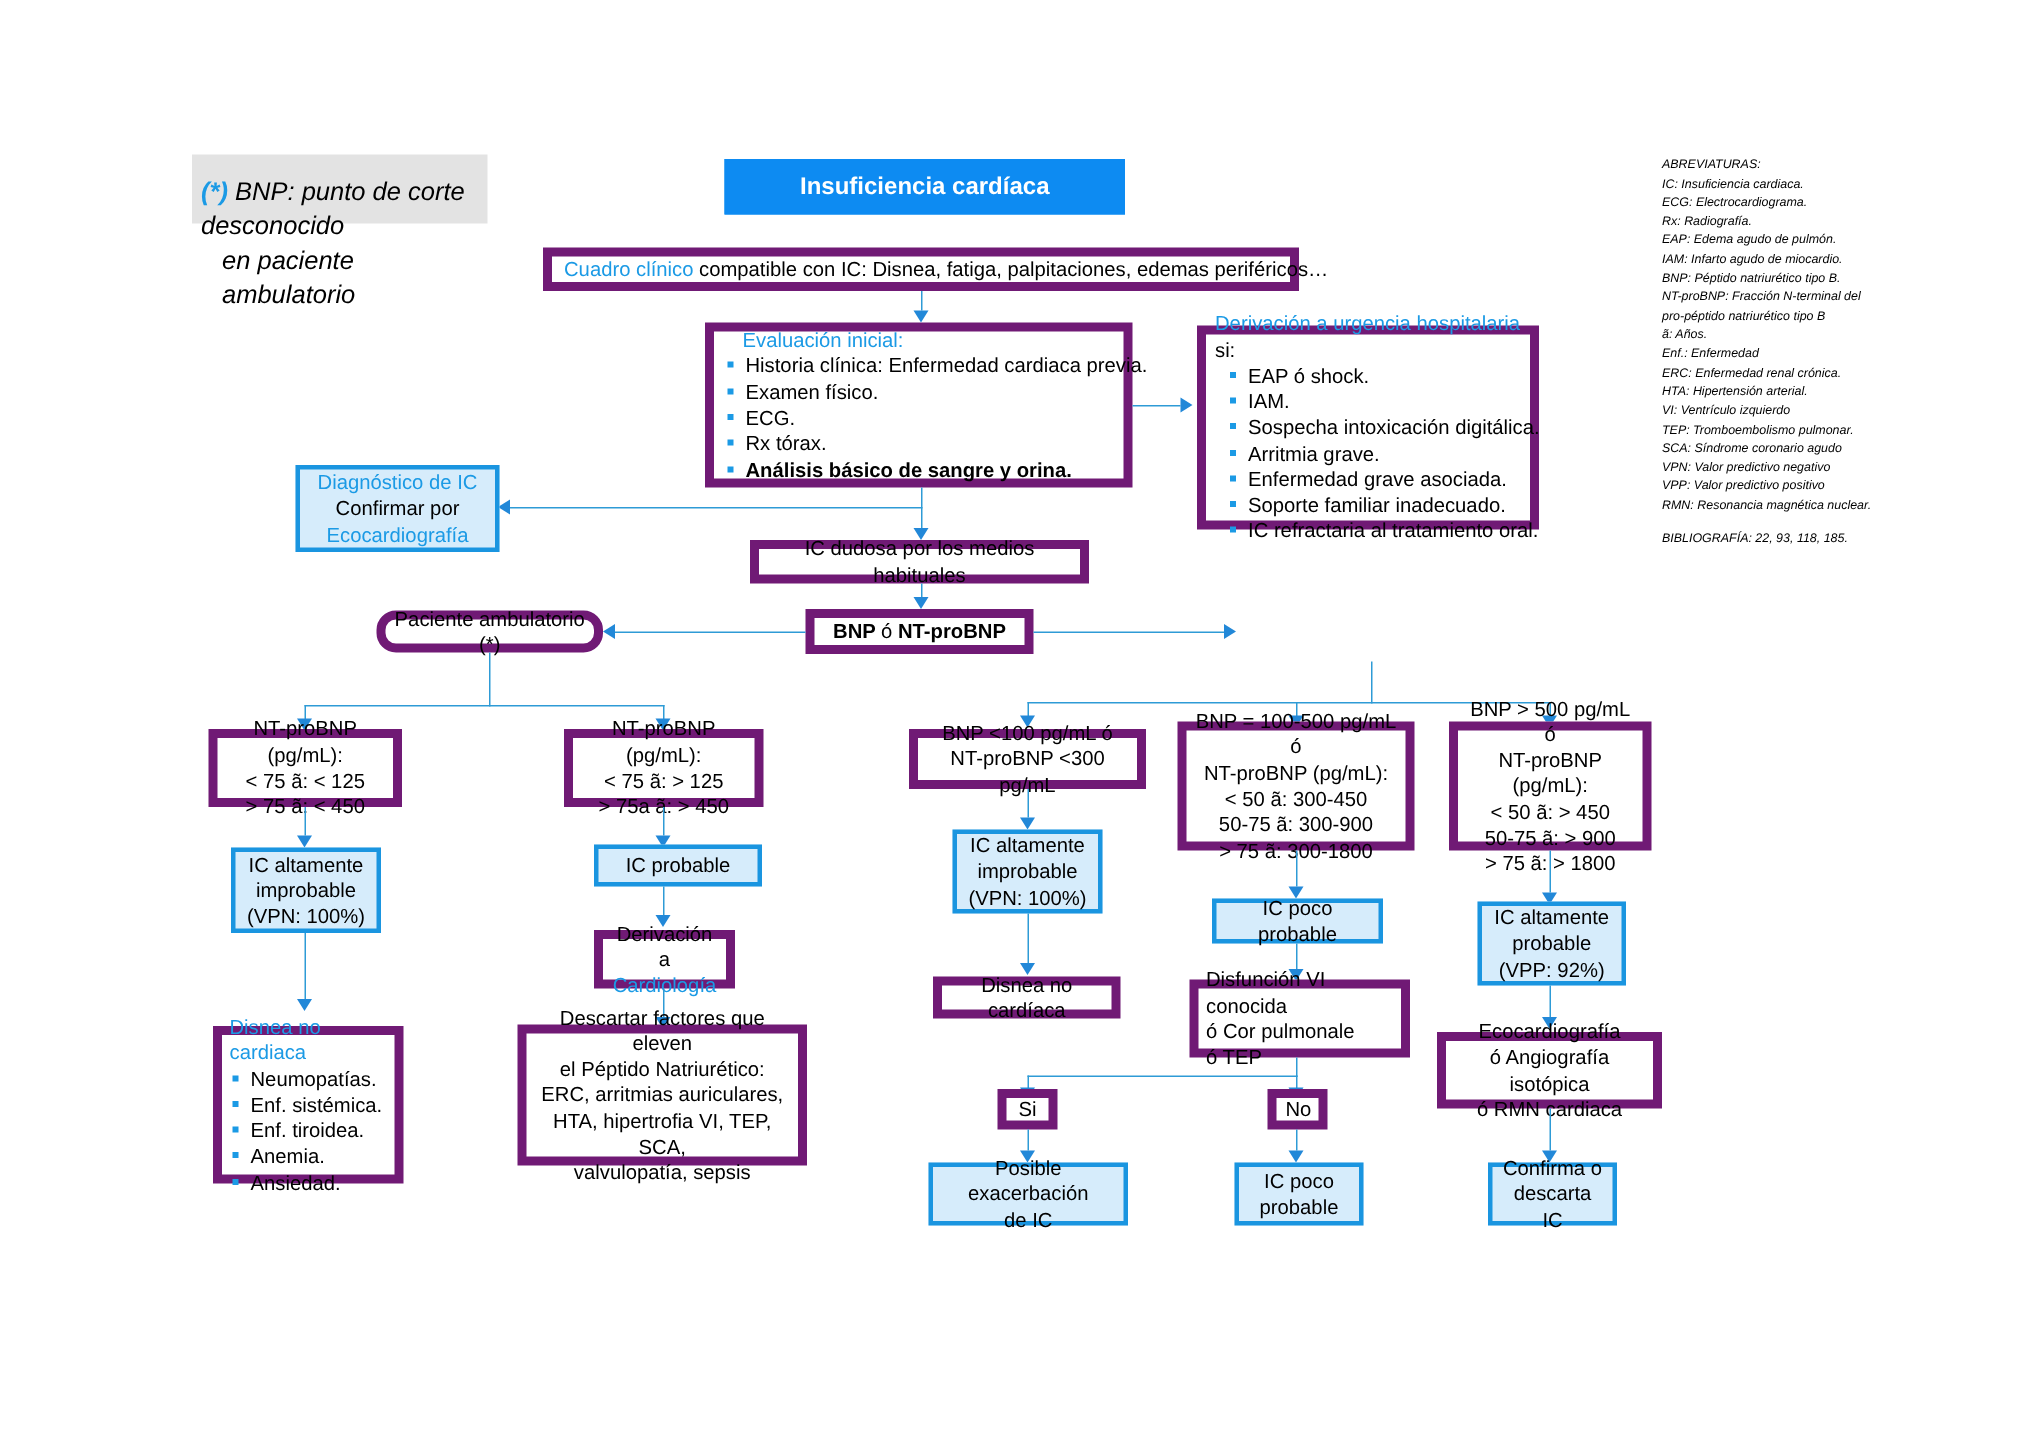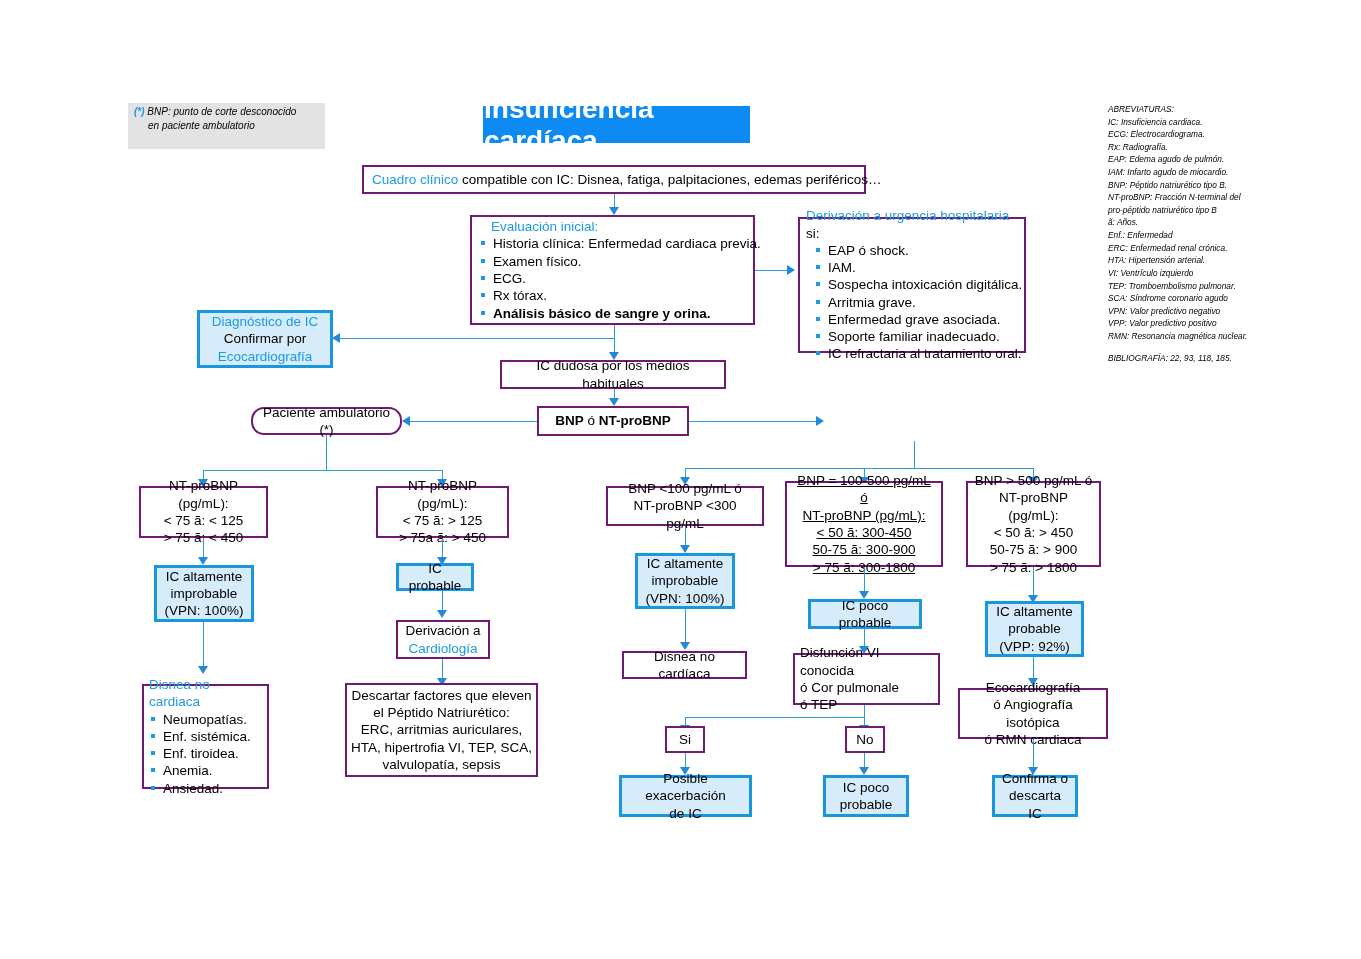--- a/index.html
+++ b/index.html
@@ -15,21 +15,21 @@
     position: relative;
     width: 1361px;
     height: 959px;
     background: #ffffff;
     overflow: hidden;
   }
   
   .box {
     position: absolute;
     box-sizing: border-box;
-    border: 2px solid #701a75;
+    border: 6px solid #701a75;
     background: #ffffff;
     font-size: 13.5px;
     line-height: 1.28;
     color: #000000;
     padding: 4px 6px;
     text-align: center;
     display: flex;
     flex-direction: column;
     justify-content: center;
   }
@@ -63,34 +63,34 @@
     height: 4px;
     background: #1b9ae5;
   }
   .hdr { white-space: nowrap; }
   
   #title-banner {
     position: absolute;
     background: #0d8bf2;
     color: #ffffff;
     font-weight: bold;
-    font-size: 28px;
+    font-size: 16px;
     display: flex;
     align-items: center;
     justify-content: center;
     border: 1px solid #0d8bf2;
   }
   
   #footnote {
     position: absolute;
     background: #e3e3e3;
     font-style: italic;
-    font-size: 10px;
+    font-size: 17px;
     line-height: 1.35;
-    padding: 2px 8px 6px 6px;
+    padding: 14px 8px 6px 6px;
     box-sizing: border-box;
   }
   
   #abbrev {
     position: absolute;
     font-style: italic;
     font-size: 8.3px;
     line-height: 1.52;
     font-family: "Liberation Sans", sans-serif;
     white-space: nowrap;
@@ -265,21 +265,21 @@
   <div class="arw down" style="left:198px; top:557px;"></div>
   <div class="ln v" style="left:442px; top:538px; height:19px;"></div>
   <div class="arw down" style="left:437px; top:557px;"></div>
 
   <div class="box fill" style="left:154px; top:565px; width:100px; height:57px;">
     <div>IC altamente</div>
     <div>improbable</div>
     <div>(VPN: 100%)</div>
   </div>
 
-  <div class="box fill" style="left:396px; top:563px; width:78px; height:28px;">
+  <div class="box fill" style="left:396px; top:563px; width:112px; height:28px;">
     <div>IC probable</div>
   </div>
 
   <div class="ln v" style="left:442px; top:591px; height:19px;"></div>
   <div class="arw down" style="left:437px; top:610px;"></div>
 
   <div class="box" style="left:396px; top:620px; width:94px; height:39px;">
     <div>Derivación a</div>
     <div class="blue-text">Cardiología</div>
   </div>
@@ -308,21 +308,21 @@
     <div>ERC, arritmias auriculares,</div>
     <div>HTA, hipertrofia VI, TEP, SCA,</div>
     <div>valvulopatía, sepsis</div>
   </div>
 
   <div class="box" style="left:606px; top:486px; width:158px; height:40px;">
     <div>BNP &lt;100 pg/mL ó</div>
     <div>NT-proBNP &lt;300 pg/mL</div>
   </div>
 
-  <div class="box" style="left:785px; top:481px; width:158px; height:86px;text-decoration:underline;">
+  <div class="box" style="left:785px; top:481px; width:158px; height:86px;">
     <div>BNP = 100-500 pg/mL ó</div>
     <div>NT-proBNP (pg/mL):</div>
     <div>&lt; 50 ã: 300-450</div>
     <div>50-75 ã: 300-900</div>
     <div>&gt; 75 ã: 300-1800</div>
   </div>
 
   <div class="box" style="left:966px; top:481px; width:135px; height:86px;">
     <div>BNP &gt; 500 pg/mL ó</div>
     <div>NT-proBNP (pg/mL):</div>

